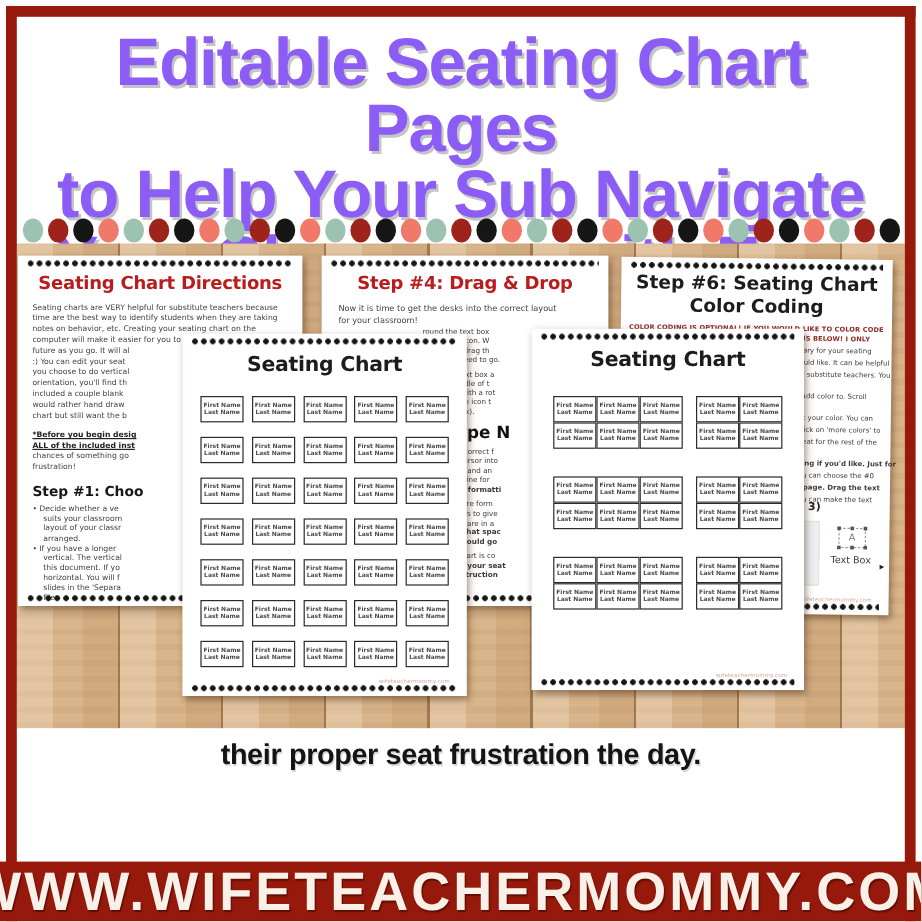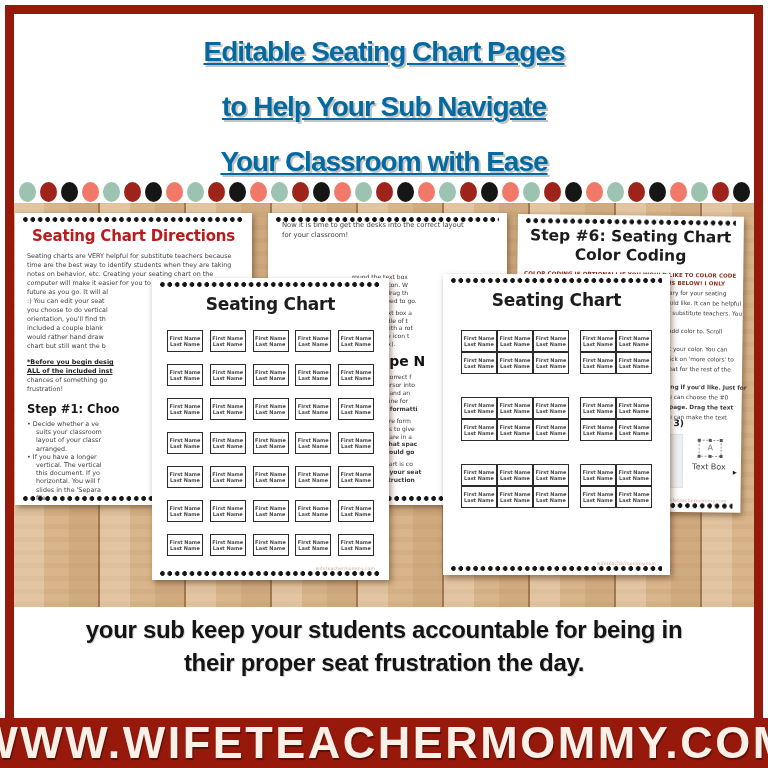--- a/index.html
+++ b/index.html
@@ -5,22 +5,22 @@
   html,body{margin:0;padding:0;background:#fff;}
   .poster{position:relative;width:768px;height:768px;background:#ffffff;overflow:hidden;
           font-family:"DejaVu Sans",sans-serif;color:#222;}
 
   
   .frame{position:absolute;left:5px;top:5px;width:758px;height:763px;box-sizing:border-box;
          border:9px solid #96190c;border-bottom:0;z-index:6;pointer-events:none;}
 
   
   .header{position:absolute;left:14px;top:14px;width:740px;height:189px;background:#fff;text-align:center;z-index:1;}
-  .title-line{font-family:"Liberation Sans",sans-serif;font-weight:bold;font-size:28px;line-height:55px;
-              color:#0369a1;letter-spacing:-1px;text-shadow:2px 2px 0 rgba(125,125,125,.45);text-decoration:underline;}
+  .title-line{font-family:"Liberation Sans",sans-serif;font-weight:bold;font-size:56px;line-height:55px;
+              color:#8b5cf6;letter-spacing:-1px;text-shadow:2px 2px 0 rgba(125,125,125,.45);}
   .title-wrap{padding-top:10px;}
   .dots{position:absolute;left:0;right:0;bottom:1px;display:flex;justify-content:center;gap:4px;}
   .dot{width:17px;height:20px;border-radius:50%;flex:0 0 auto;}
 
   
   .stage{position:absolute;left:14px;top:203px;width:740px;height:404px;overflow:hidden;z-index:1;
     background:
       repeating-linear-gradient(90deg, rgba(122,80,40,0) 0 84px, rgba(122,80,40,.55) 84px 86px),
       repeating-linear-gradient(90deg, rgba(255,244,226,.25) 0 30px, rgba(0,0,0,0) 30px 55px, rgba(160,110,60,.14) 55px 86px),
       repeating-linear-gradient(0deg, rgba(150,100,55,.08) 0 5px, rgba(0,0,0,0) 5px 13px),
@@ -191,20 +191,21 @@
             <div class="ln ind">horizontal. You will f</div>
             <div class="ln ind">slides in the 'Separa</div>
             <div class="ln ind">file.</div>
           </div>
       </div>
       <div class="dotrow bot"></div>
     </div>
 
     <div class="page pg-back" id="pg-step4">
       <div class="dotrow top"></div>
+      <div class="pg-title">Step #4: Drag &amp; Drop</div>
       <div class="s4-para">
         <div class="ln">Now it is time to get the desks into the correct layout</div>
         <div class="ln">for your classroom!</div>
       </div>
       <div class="m-col">
           <div class="ln">round the text box</div>
           <div class="ln">the 'move' icon. W</div>
           <div class="ln">n click and drag th</div>
           <div class="ln">ever they need to go.</div>
           <div class="gapln"></div>
@@ -572,21 +573,20 @@
             </div>
           </div>
         </div>
       <div class="credit">wifeteachermommy.com</div>
       <div class="dotrow bot"></div>
     </div>
 
   </div>
 
   <div class="caption">
-    <div class="caption-line">your sub keep your students accountable for being in</div>
     <div class="caption-line">their proper seat frustration the day.</div>
   </div>
 
   <div class="footer">
     <div class="footer-url">WWW.WIFETEACHERMOMMY.COM</div>
   </div>
 
   <div class="frame"></div>
 
 </div>

